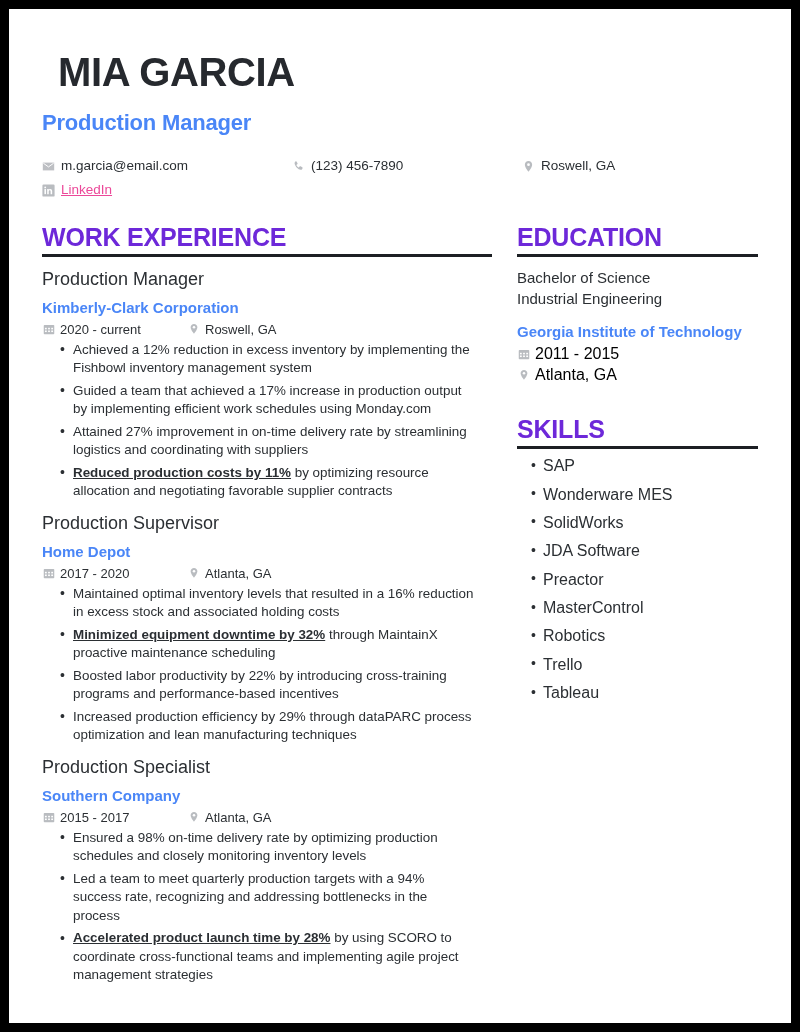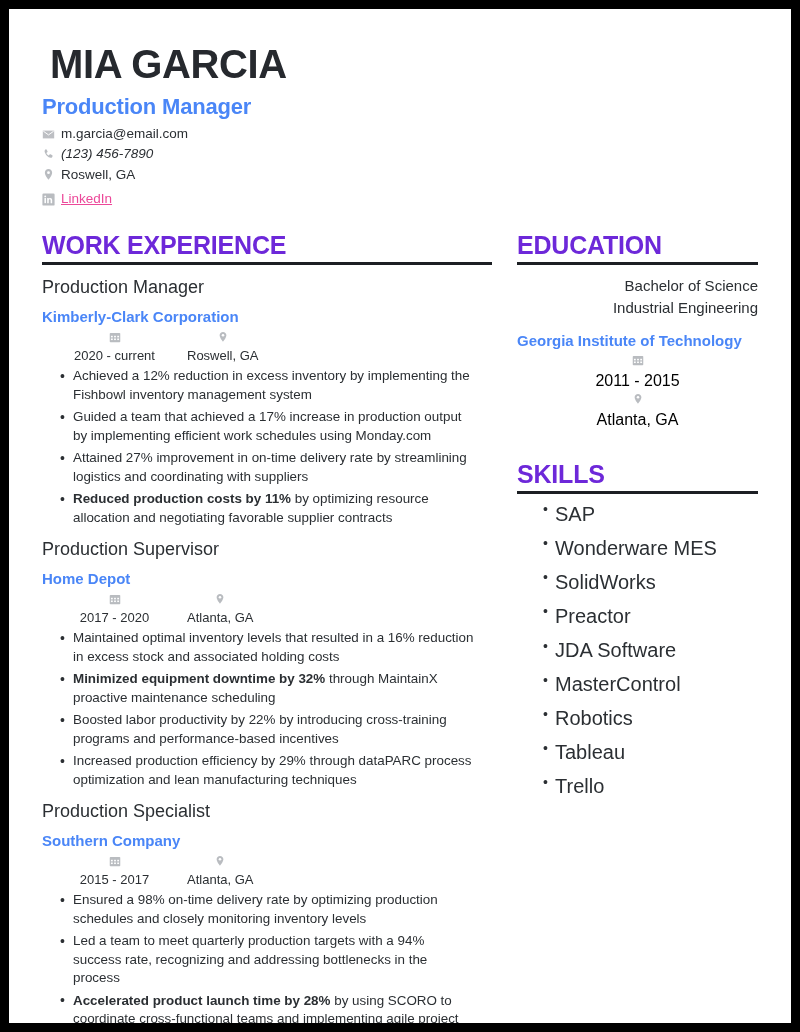--- a/index.html
+++ b/index.html
@@ -25,45 +25,44 @@
     overflow: hidden;
   }
 
   
   .name {
     font-size: 40px;
     font-weight: bold;
     color: #26292e;
     letter-spacing: -0.4px;
     line-height: 1.08;
-    margin: 8px;
+    margin: 16px;
   }
   .job-title {
     font-size: 22px;
     font-weight: bold;
     color: #4a86f7;
     margin: 6px 0 0 0;
     letter-spacing: -0.2px;
   }
   .contact-row {
     display: flex;
     align-items: flex-start;
-    margin-top: 4px;
+    margin-top: 20px;
     font-size: 13.5px;
     color: #2b2f33;
-    flex-direction: column;
   }
   .contact-item {
     display: flex;
     align-items: center;
     gap: 6px;
     line-height: 1.5;
   }
   .c-email  { width: 250px; }
-  .c-phone  { width: 230px; font-style: italic; }
+  .c-phone  { width: 230px; }
   .c-loc    { flex: 1; }
   .contact-row2 {
     display: flex;
     margin-top: 4px;
     font-size: 13.5px;
   }
   .link-blue {
     color: #ec4899;
     text-decoration: underline;
     text-align: right;
@@ -119,21 +118,20 @@
     display: flex;
     align-items: center;
     margin-top: 4px;
     font-size: 13px;
     color: #2b2f33;
   }
   .meta-item {
     display: flex;
     align-items: center;
     gap: 5px;
-    flex-direction: column;
   }
   .meta-date { width: 145px; flex: 0 0 145px; }
   .meta-stack { display: block; }
   .meta-stack .meta-item { margin-top: 3px; }
 
   ul.bullets {
     margin: 4px 16px 0 0;
     padding-left: 31px;
     list-style: none;
   }
@@ -147,50 +145,49 @@
   ul.bullets li::before {
     content: "\2022";
     position: absolute;
     left: -13px;
     top: -0.5px;
     font-size: 14px;
     color: #2b2f33;
   }
   .hl {
     font-weight: bold;
+    text-decoration: underline;
   }
 
   .edu-line {
     font-size: 15px;
     color: #2b2f33;
     line-height: 1.45;
-    text-align: right;
   }
   .edu-school {
     font-size: 15px;
     font-weight: bold;
     color: #4a86f7;
     line-height: 1.4;
     margin-top: 11px;
   }
   .edu-block { margin-top: 10px; }
 
   .skills-head { margin-top: 31px; }
   ul.skills {
     margin: 6px 0 0 0;
     padding-left: 26px;
     list-style: none;
   }
   ul.skills li {
     position: relative;
-    font-size: 20px;
+    font-size: 16px;
     color: #2b2f33;
     line-height: 1.43;
     margin-bottom: 5.5px;
-    margin-left: 12px;
   }
   ul.skills li::before {
     content: "\2022";
     position: absolute;
     left: -12px;
     top: -0.5px;
     font-size: 14px;
   }
 </style>
 </head>
@@ -398,23 +395,23 @@
         </div>
       </div>
 
       <h2 class="sec-head skills-head">SKILLS</h2>
       <div class="sec-rule"></div>
 
       <ul class="skills">
         <li>SAP</li>
         <li>Wonderware MES</li>
         <li>SolidWorks</li>
+        <li>JDA Software</li>
         <li>Preactor</li>
-        <li>JDA Software</li>
         <li>MasterControl</li>
         <li>Robotics</li>
+        <li>Trello</li>
         <li>Tableau</li>
-        <li>Trello</li>
       </ul>
 
     </div>
   </div>
 </div>
 
 </body></html>

